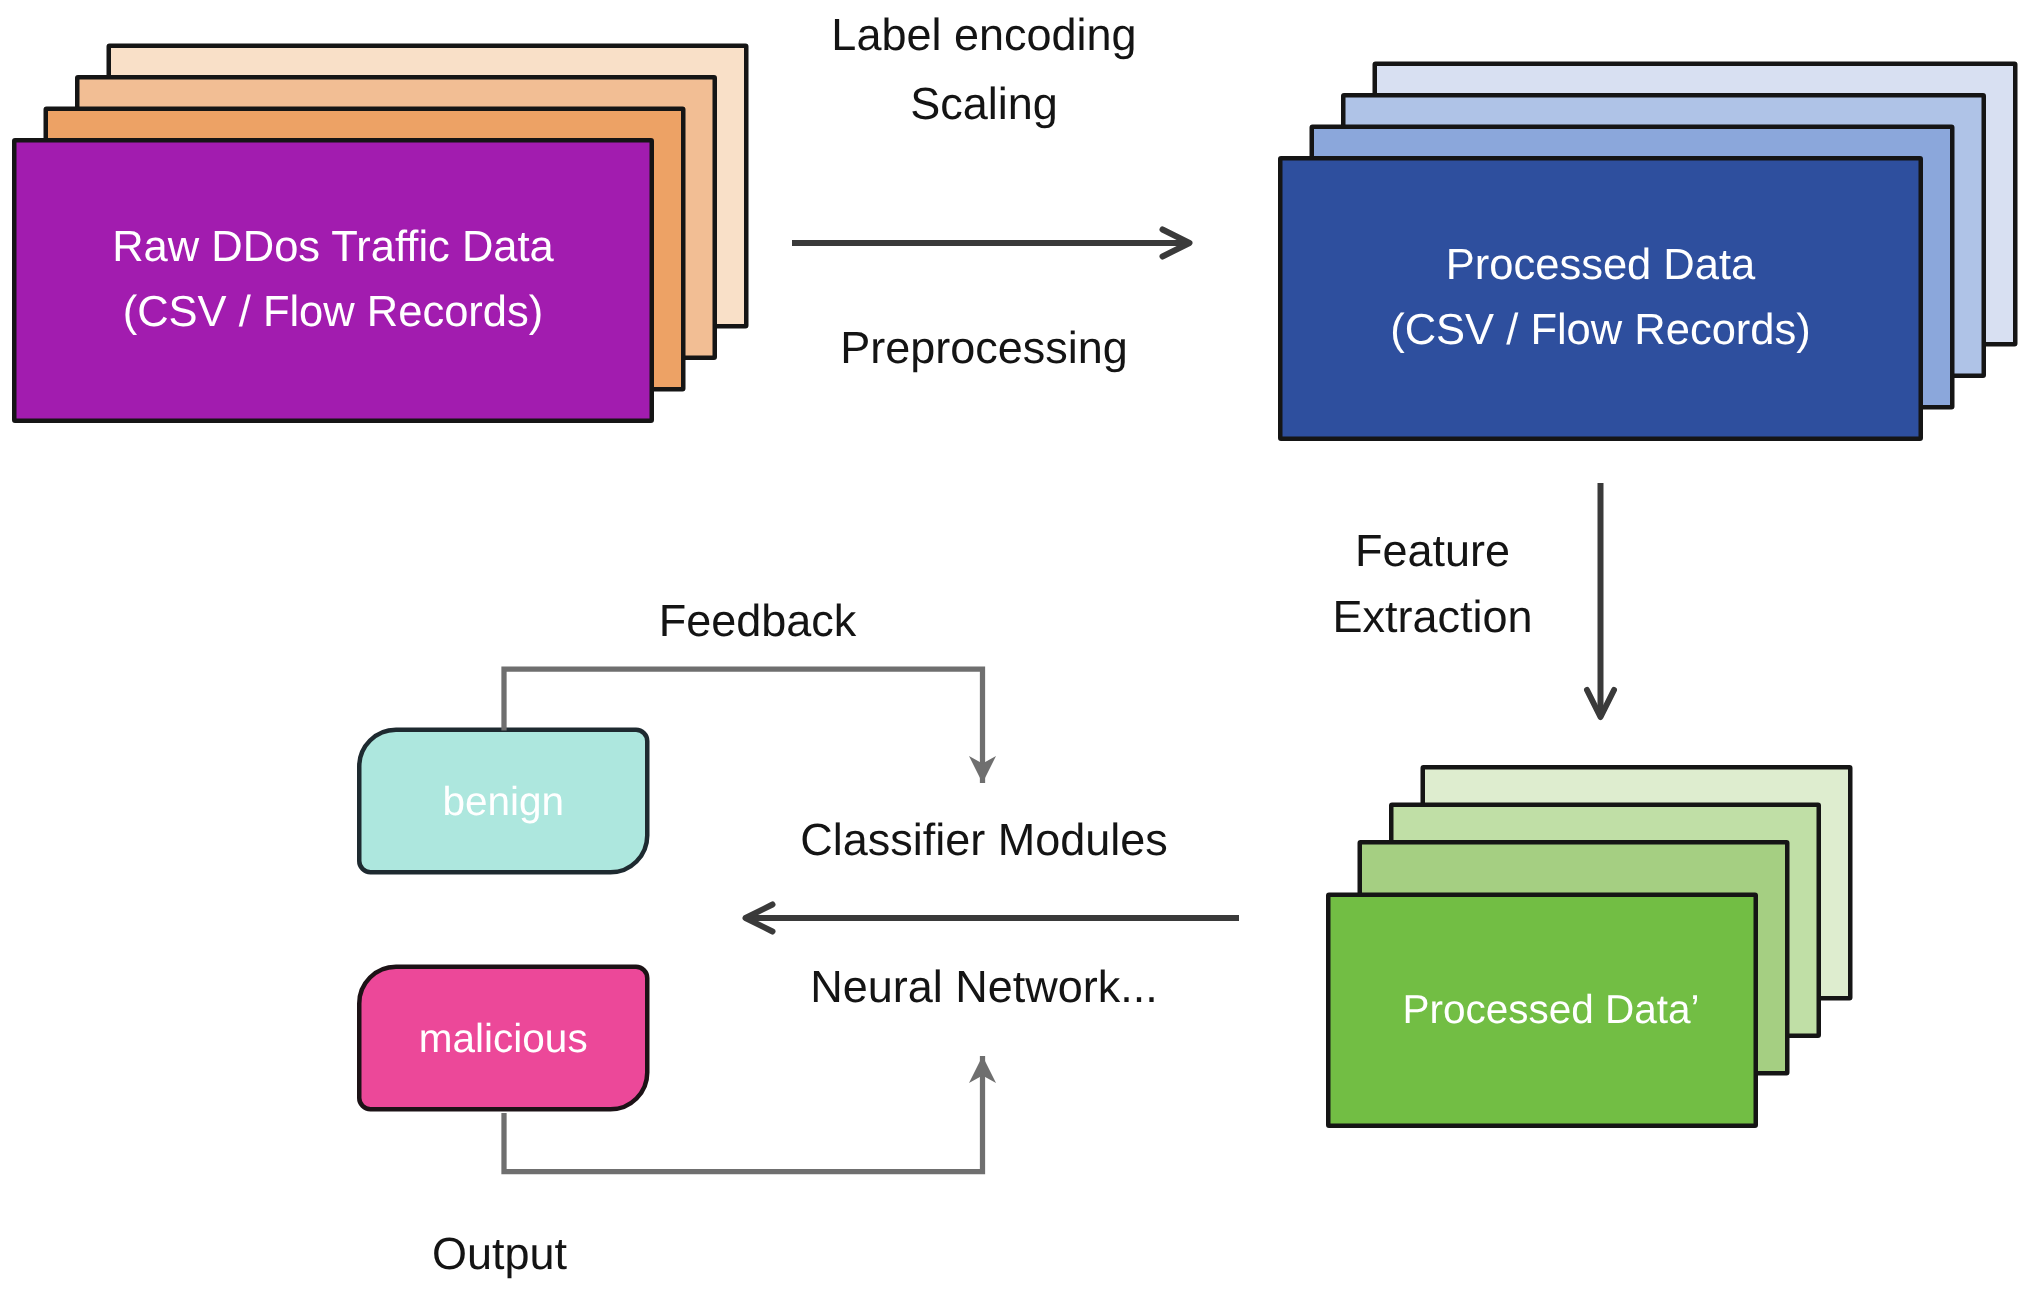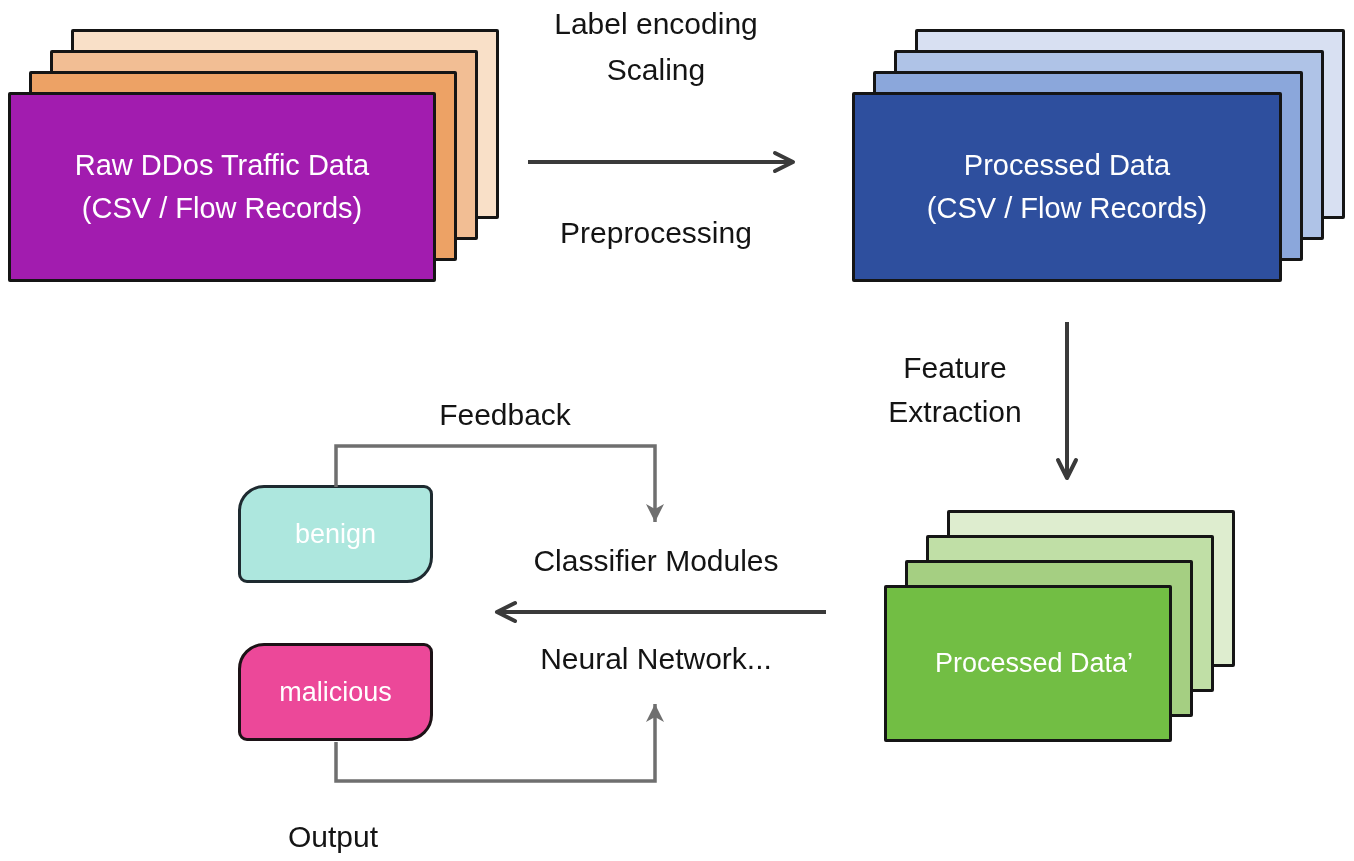--- a/index.html
+++ b/index.html
@@ -10,34 +10,34 @@
   
   .stack{position:absolute;}
   .card{
     position:absolute;border:3px solid #151515;box-sizing:border-box;border-radius:2px;
     display:flex;align-items:center;justify-content:center;flex-direction:column;
   }
   .card .cardtext{color:#ffffff;text-align:center;line-height:1.5;}
   
   #stack-raw{left:8px;top:29px;width:495px;height:256px;}
   #stack-raw .card{width:428px;height:190px;}
-  #stack-processed{left:852px;top:29px;width:497px;height:256px;}
+  #stack-processed{left:852px;top:41px;width:497px;height:256px;}
   #stack-processed .card{width:430px;height:190px;}
   #stack-raw .c4,#stack-processed .c4{left:63px;top:0;}
   #stack-raw .c3,#stack-processed .c3{left:42px;top:21px;}
   #stack-raw .c2,#stack-processed .c2{left:21px;top:42px;}
   #stack-raw .c1,#stack-processed .c1{left:0;top:63px;}
   #stack-raw .cardtext,#stack-processed .cardtext{font-size:29px;}
   
   #stack-prime{left:884px;top:510px;width:480px;height:235px;}
   #stack-prime .card{width:288px;height:157px;}
   #stack-prime .c4{left:63px;top:0;}
   #stack-prime .c3{left:42px;top:25px;}
   #stack-prime .c2{left:21px;top:50px;}
-  #stack-prime .c1{left:0;top:75px;padding-left:12px;}
+  #stack-prime .c1{left:0;top:85px;padding-left:12px;}
   #stack-prime .cardtext{font-size:27px;}
   .c1{z-index:4;} .c2{z-index:3;} .c3{z-index:2;} .c4{z-index:1;}
   
   .resultbox{
     position:absolute;left:238px;width:195px;height:98px;box-sizing:border-box;
     border:3px solid #1e2a30;border-radius:26px 9px 26px 9px;
     display:flex;align-items:center;justify-content:center;
     color:#ffffff;font-size:27px;
   }
   #box-benign{top:485px;}

